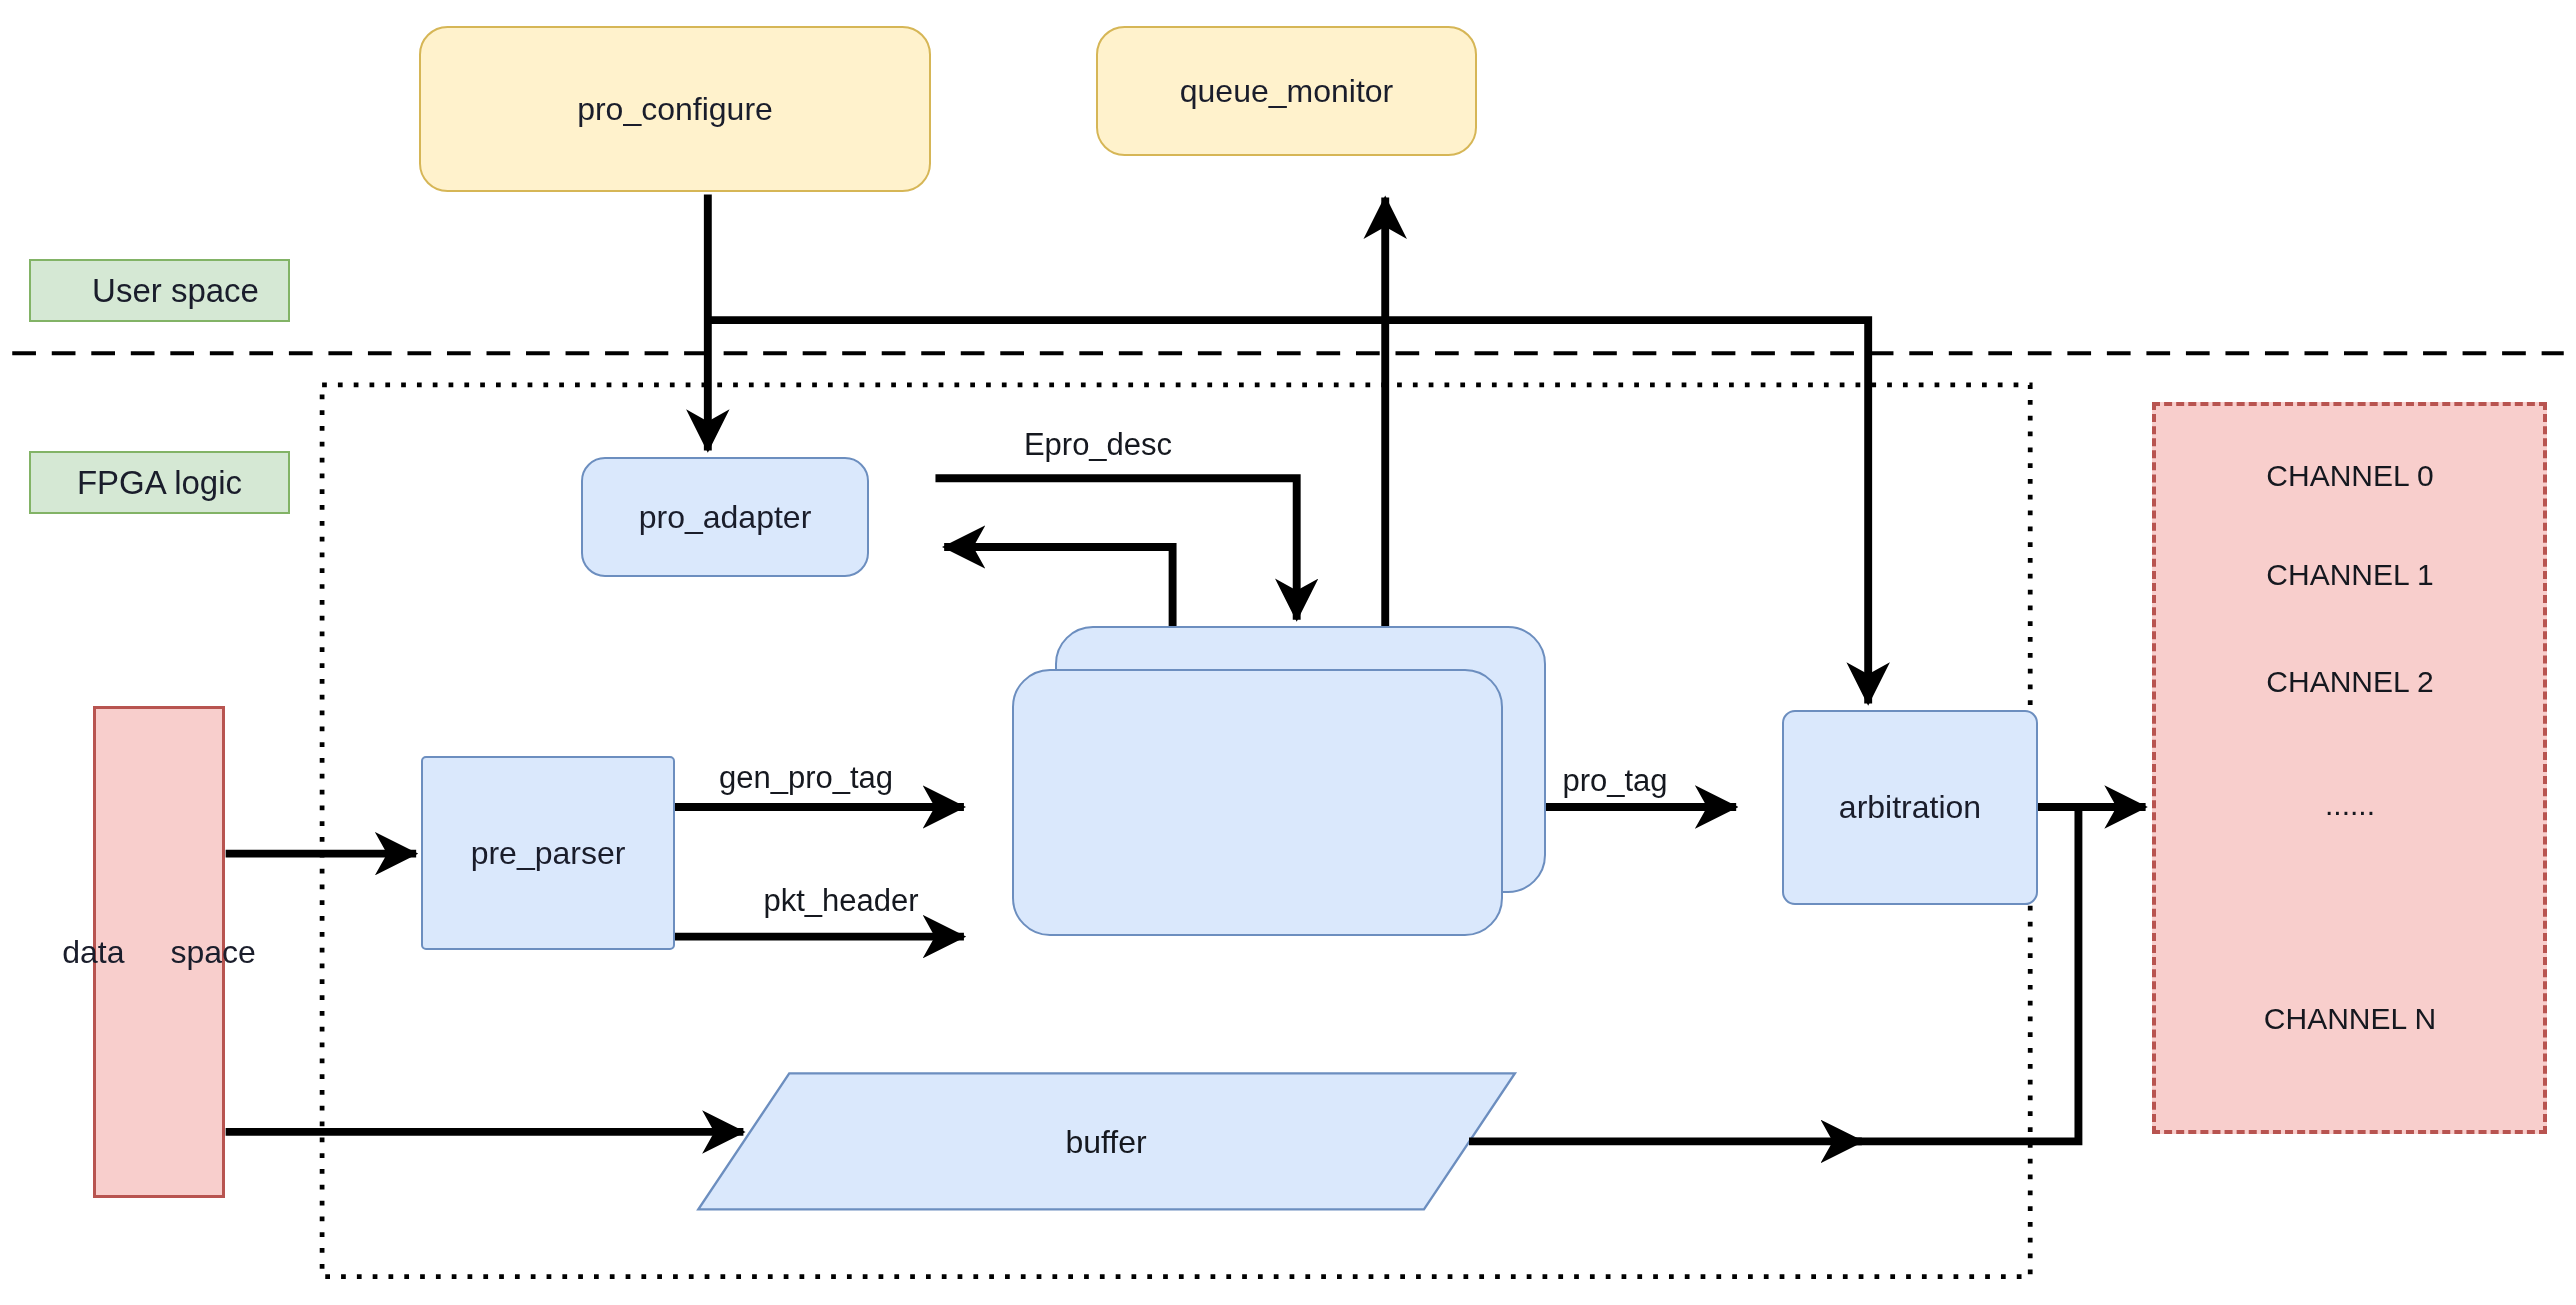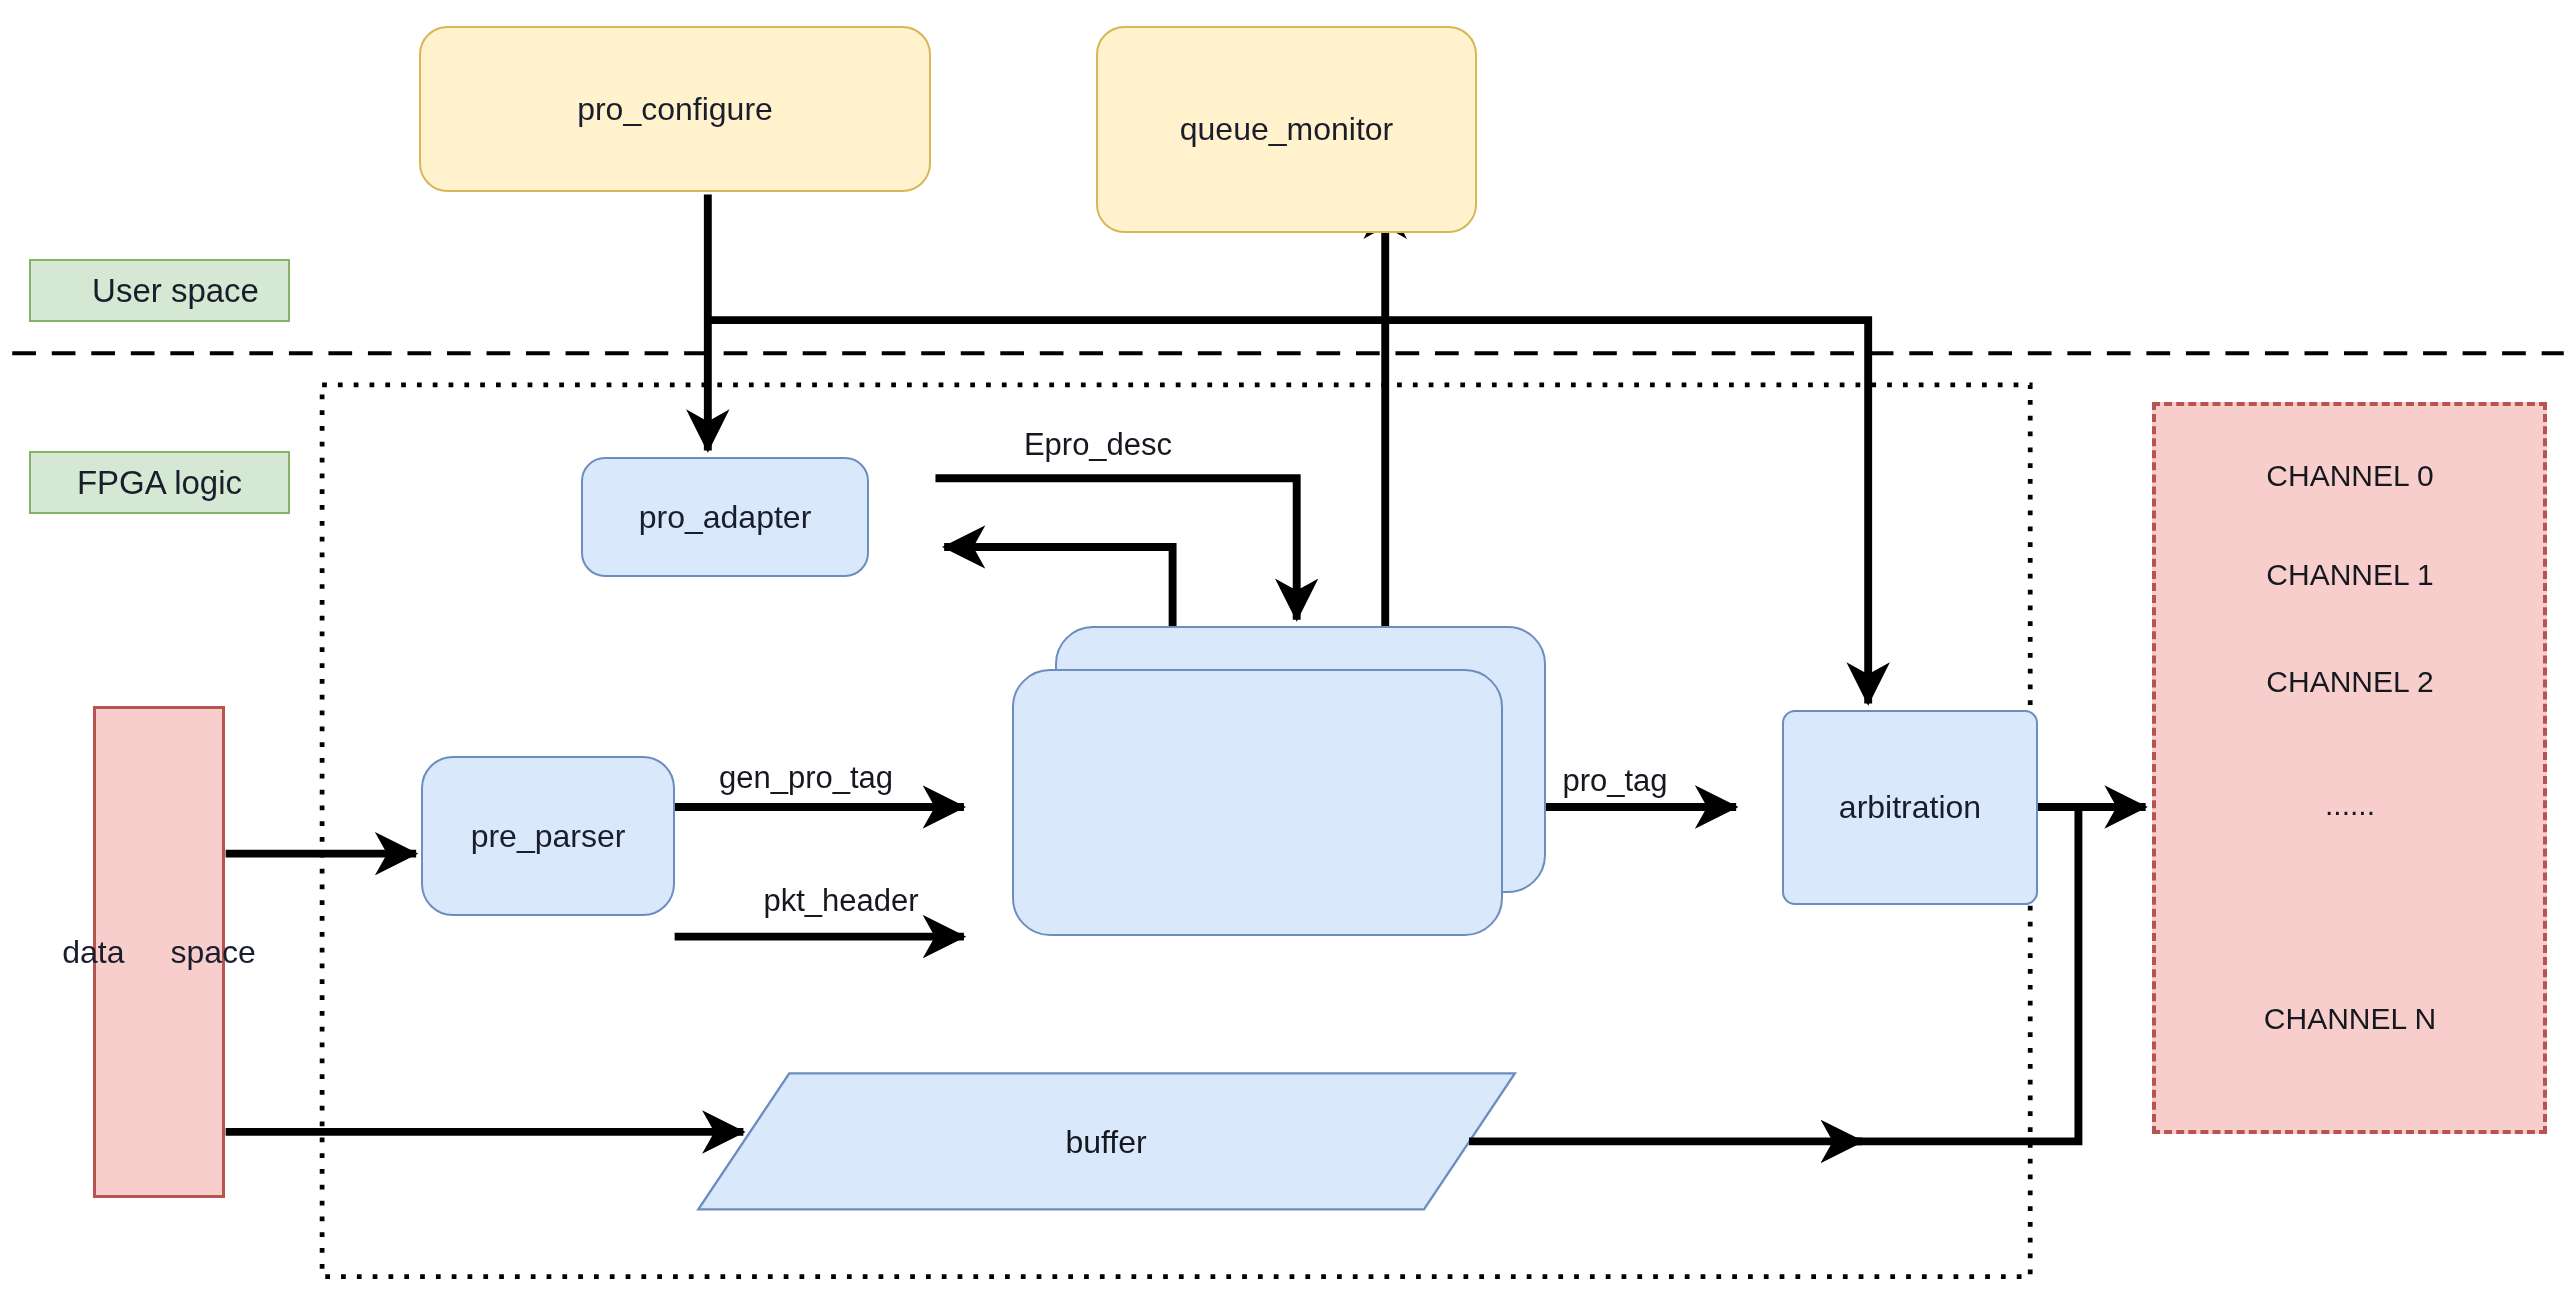--- a/index.html
+++ b/index.html
@@ -17,33 +17,33 @@
     position:absolute; box-sizing:border-box;
     display:flex; align-items:center; justify-content:center;
     text-align:center; font-size:32px; white-space:nowrap;
   }
   .yellow { background:#FFF2CC; border:2.4px solid #D6B656; border-radius:28.5px; }
   .blue   { background:#DAE8FC; border:2.4px solid #6C8EBF; }
   .green  { background:#D5E8D4; border:2.4px solid #82B366; font-size:33px; }
   .pinkbox{ background:#F8CECC; border:3.2px solid #B85450; }
 
   .n-pro-configure { left:419px;  top:26px;  width:512px; height:166px; }
-  .n-queue-monitor { left:1096px; top:26px;  width:381px; height:207px; }
+  .n-queue-monitor { left:1096px; top:26px;  width:381px; height:130px; }
   .z-user-space    { left:29px;   top:259px; width:261px; height:63px;padding-left:32px; }
   .z-fpga-logic    { left:29px;   top:451px; width:261px; height:63px; }
   .n-pro-adapter   { left:581px;  top:457px; width:288px; height:120px; border-radius:24px; }
 
   .stack-box { position:absolute; box-sizing:border-box; width:491px; height:267px;
                background:#DAE8FC; border:2.4px solid #6C8EBF; border-radius:38px; }
   .stack-back   { left:1055px; top:626px; }
   .stack-middle { left:1012px; top:669px; }
   .stack-front  { left:969px; top:712px; display:flex; align-items:center; justify-content:center;
                   font-size:32px; padding-top:11px; }
 
-  .n-pre-parser  { left:421px;  top:756px; width:254px; height:160px; border-radius:32px; }
+  .n-pre-parser  { left:421px;  top:756px; width:254px; height:194px; border-radius:5px; }
   .n-arbitration { left:1742px; top:710px; width:256px; height:195px; border-radius:13px;margin-left:40px; }
 
   .n-data-input { left:93px; top:706px; width:132px; height:492px;
                   gap:46px; }
 
   .n-channels { left:2152px; top:402px; width:395px; height:732px;
                 background:#F8CECC; border:4px dashed #B85450; box-sizing:border-box; }
   .channel-item { position:absolute; transform:translate(-50%,-50%);
                   font-size:30px; white-space:nowrap; color:#15181f;margin-top:25px; }
 

